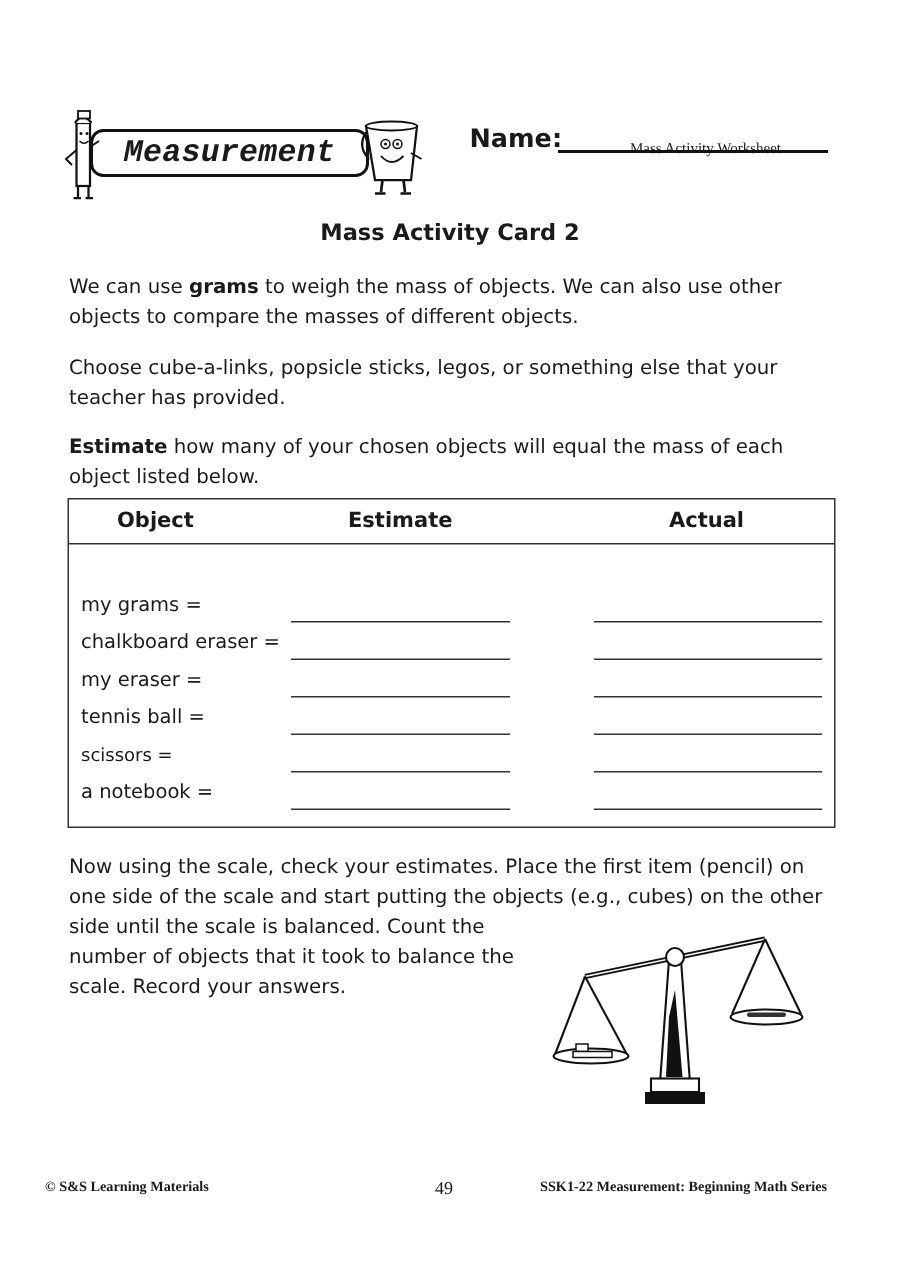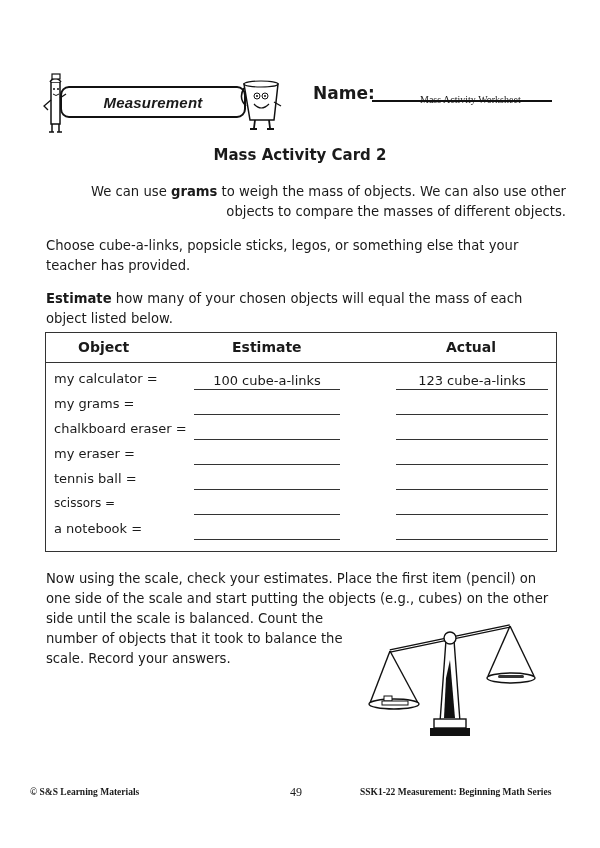--- a/index.html
+++ b/index.html
@@ -3,21 +3,21 @@
   <meta charset="utf-8">
   <style>
     html, body { margin: 0; padding: 0; background: #ffffff; }
     body { width: 600px; height: 848px; position: relative; overflow: hidden; font-family: "DejaVu Sans", sans-serif; color: #1a1a1a; }
     .abs { position: absolute; }
     .serif { font-family: "Liberation Serif", serif; margin-top: 31px; }
     .top-label { left: 420px; top: 63px; font-size: 10px; }
     .name-label { left: 313px; top: 83px; font-size: 17px; font-weight: bold; }
     .name-line { left: 372px; top: 100px; width: 180px; border-bottom: 2px solid #111; }
     .banner { left: 60px; top: 86px; width: 182px; height: 28px; border: 2px solid #111; border-radius: 9px; display:flex; align-items:center; justify-content:center; }
-    .banner-text { font-family: Liberation Sans, sans-serif; font-weight: bold; font-style: italic; font-size: 15px; letter-spacing: 0.2px; }
+    .banner-text { font-family: Liberation Mono, monospace; font-weight: bold; font-style: italic; font-size: 21px; letter-spacing: 0.2px; }
     .title { left: 0; width: 600px; top: 146px; text-align: center; font-size: 15px; font-weight: bold; }
     .para { left: 46px; width: 520px; font-size: 13.2px; line-height: 20px; }
     .para b { font-weight: bold; }
     .table-box { left: 45px; top: 332px; width: 510px; height: 218px; border: 1.5px solid #333; }
     .thead { position: absolute; left: 0; top: 0; width: 100%; height: 29px; border-bottom: 1.5px solid #333; }
     .th { position: absolute; top: 6px; font-size: 14px; font-weight: bold; }
     .row { position: absolute; left: 0; width: 100%; height: 25px; }
     .obj { position: absolute; left: 8px; top: 2px; font-size: 13px; }
     .blank { position: absolute; border-bottom: 1.2px solid #333; height: 17px; text-align: center; font-size: 13px; line-height: 17px; }
     .b1 { left: 148px; width: 146px; top: 3px; }
@@ -60,36 +60,31 @@
     <path d="M36 24 L43 28" stroke="#111" stroke-width="1.3"></path>
     <path d="M17 42 L16 50 M31 42 L32 50 M12 51 L19 51 M29 51 L36 51" stroke="#111" stroke-width="1.8"></path>
   </svg>
 </div>
 
 <div class="abs name-label">Name:</div>
 <div class="abs name-line"></div>
 
 <div class="abs title">Mass Activity Card 2</div>
 
-<div class="abs para" style="top:182px;text-align:right;"><span>We can use </span><b>grams</b><span> to weigh the mass of objects.  We can also use other objects to compare the masses of different objects.</span></div>
+<div class="abs para" style="top:182px;"><span>We can use </span><b>grams</b><span> to weigh the mass of objects.  We can also use other objects to compare the masses of different objects.</span></div>
 <div class="abs para" style="top:236px;">Choose cube-a-links, popsicle sticks, legos, or something else that your teacher has provided.</div>
 <div class="abs para" style="top:289px;"><b>Estimate</b><span> how many of your chosen objects will equal the mass of each object listed below.</span></div>
 
 <div class="abs table-box">
   <div class="thead">
     <span class="th" style="left:32px;">Object</span>
     <span class="th" style="left:186px;">Estimate</span>
     <span class="th" style="left:400px;">Actual</span>
   </div>
 
-  <div class="row" style="top:36px;">
-    <span class="obj">my calculator =</span>
-    <span class="blank b1">100 cube-a-links</span>
-    <span class="blank b2">123 cube-a-links</span>
-  </div>
   <div class="row" style="top:61px;">
     <span class="obj">my grams =</span>
     <span class="blank b1"></span>
     <span class="blank b2"></span>
   </div>
   <div class="row" style="top:86px;">
     <span class="obj">chalkboard eraser =</span>
     <span class="blank b1"></span>
     <span class="blank b2"></span>
   </div>

